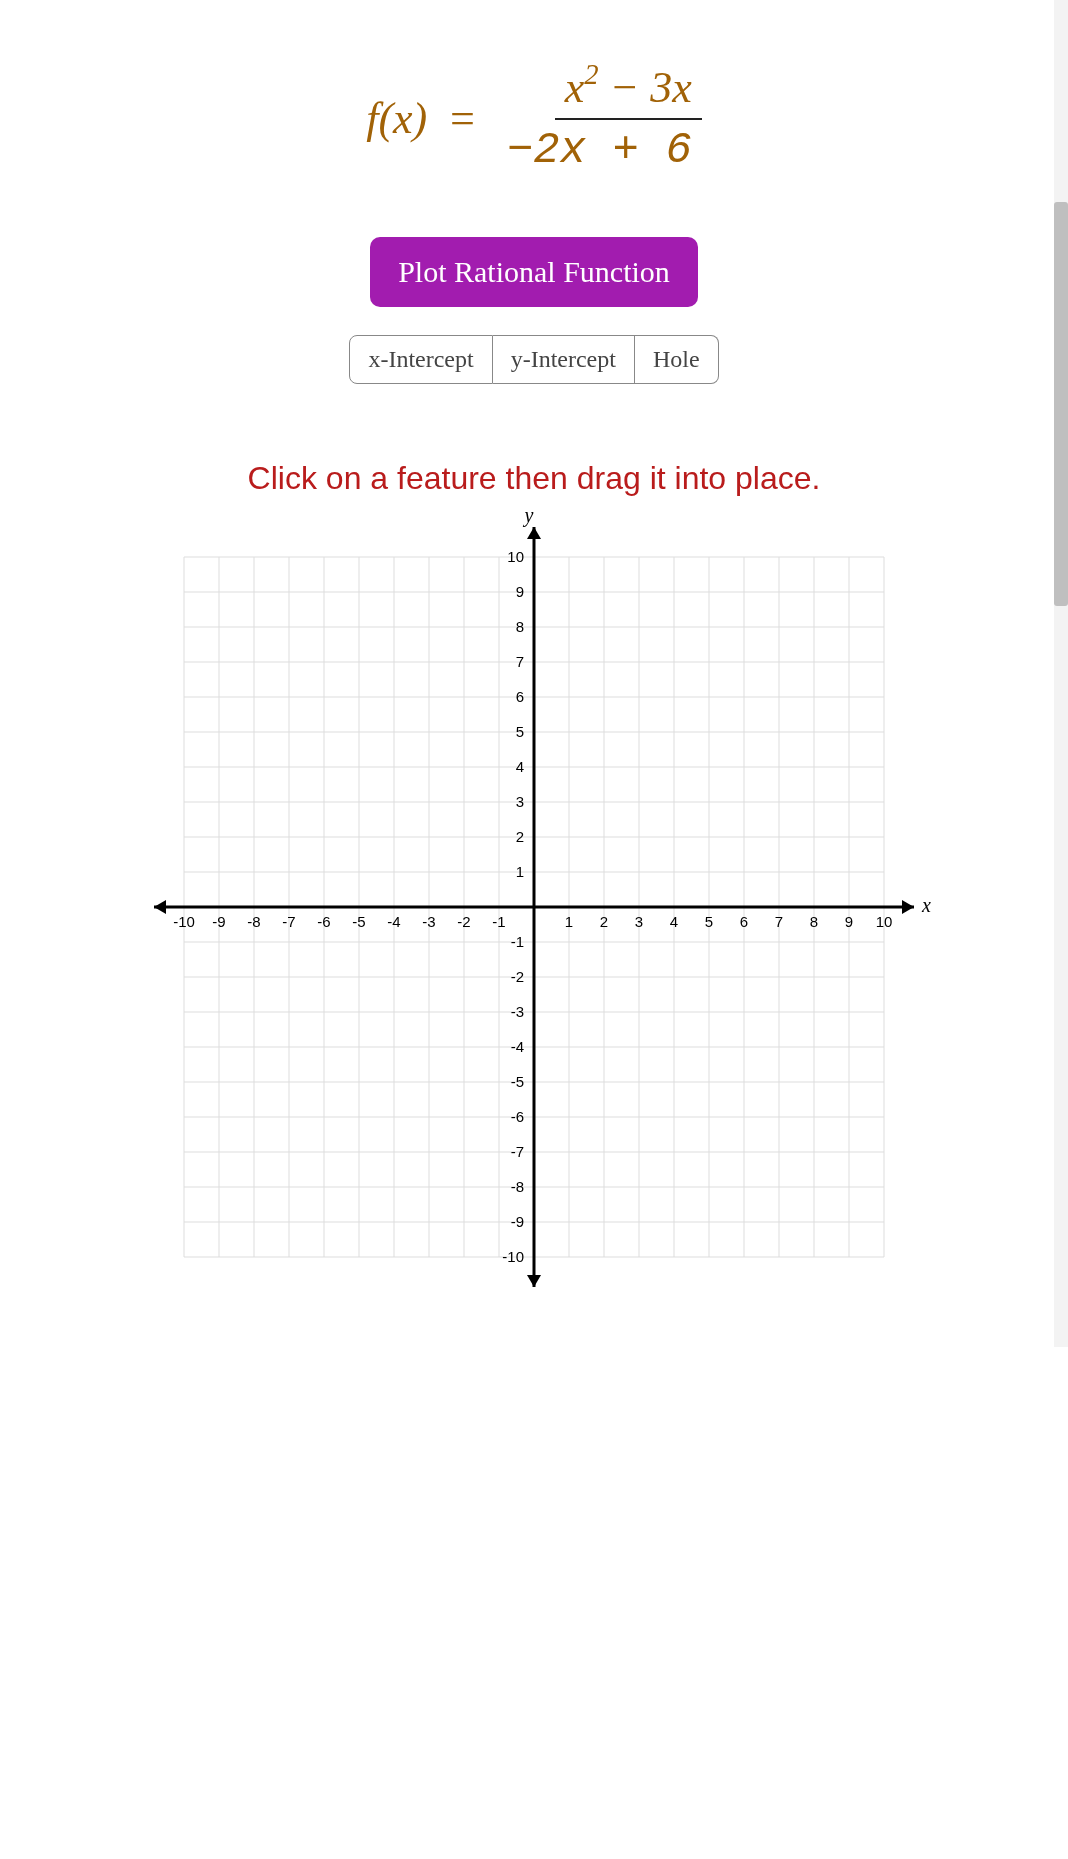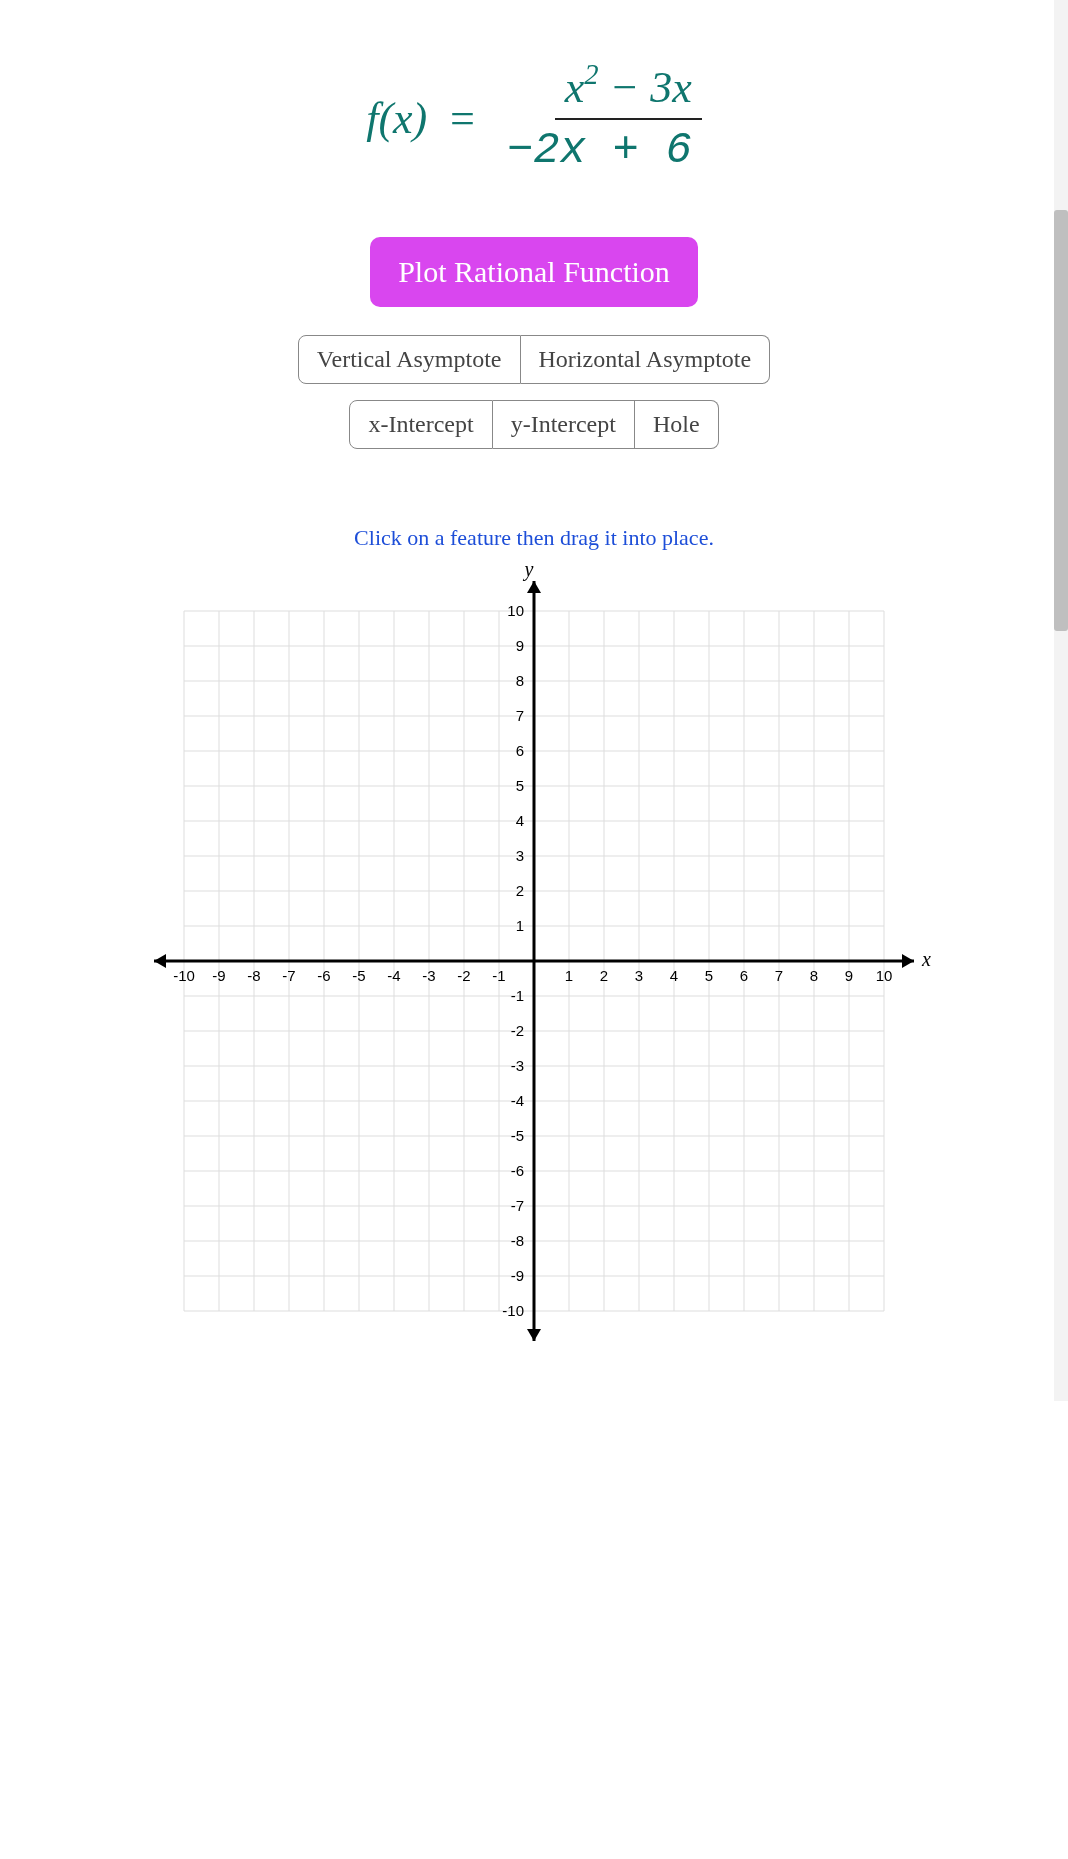--- a/index.html
+++ b/index.html
@@ -15,21 +15,21 @@
     }
     .container {
       padding: 60px 20px 40px 20px;
       display: flex;
       flex-direction: column;
       align-items: center;
     }
     .equation {
       font-size: 44px;
       font-style: italic;
-      color: #0f766e;
+      color: #a16207;
       margin-bottom: 60px;
       display: flex;
       align-items: center;
       gap: 12px;
     }
     .equation .lhs {
       font-family: 'Times New Roman', serif;
     }
     .equation .frac {
       display: inline-flex;
@@ -50,21 +50,21 @@
     .equation .eq {
       margin: 0 8px;
     }
     .sup {
       font-size: 0.65em;
       vertical-align: super;
       position: relative;
       top: -2px;
     }
     .plot-button {
-      background: #d946ef;
+      background: #a21caf;
       color: #fff;
       border: none;
       border-radius: 10px;
       font-size: 30px;
       font-family: Georgia, serif;
       padding: 18px 28px;
       cursor: pointer;
       margin-bottom: 28px;
     }
     .button-row {
@@ -90,25 +90,25 @@
     }
     .button-row .feature-btn:last-child {
       border-top-right-radius: 8px;
       border-bottom-right-radius: 8px;
       border-left: none;
     }
     .button-row .feature-btn + .feature-btn {
       border-left: none;
     }
     .instruction {
-      font-size: 22px;
-      color: #1d4ed8;
+      font-size: 32px;
+      color: #b91c1c;
       margin-top: 60px;
       margin-bottom: 10px;
-      font-family: Liberation Serif, serif;
+      font-family: Liberation Sans, sans-serif;
     }
     .graph-wrapper {
       position: relative;
       width: 100%;
       display: flex;
       justify-content: center;
     }
     svg.graph {
       display: block;
     }
@@ -141,24 +141,20 @@
     <span class="lhs"><span style="font-style:italic">f</span>(<span style="font-style:italic">x</span>)</span>
     <span class="eq">=</span>
     <span class="frac">
       <span class="num"><span style="font-style:italic">x</span><span class="sup">2</span> − 3<span style="font-style:italic">x</span></span>
       <span class="den">−2<span style="font-style:italic">x</span> + 6</span>
     </span>
   </div>
 
   <button class="plot-button">Plot Rational Function</button>
 
-  <div class="button-row">
-    <button class="feature-btn">Vertical Asymptote</button>
-    <button class="feature-btn">Horizontal Asymptote</button>
-  </div>
 
   <div class="button-row">
     <button class="feature-btn">x-Intercept</button>
     <button class="feature-btn">y-Intercept</button>
     <button class="feature-btn">Hole</button>
   </div>
 
   <div class="instruction">Click on a feature then drag it into place.</div>
 
   <div class="graph-wrapper">

